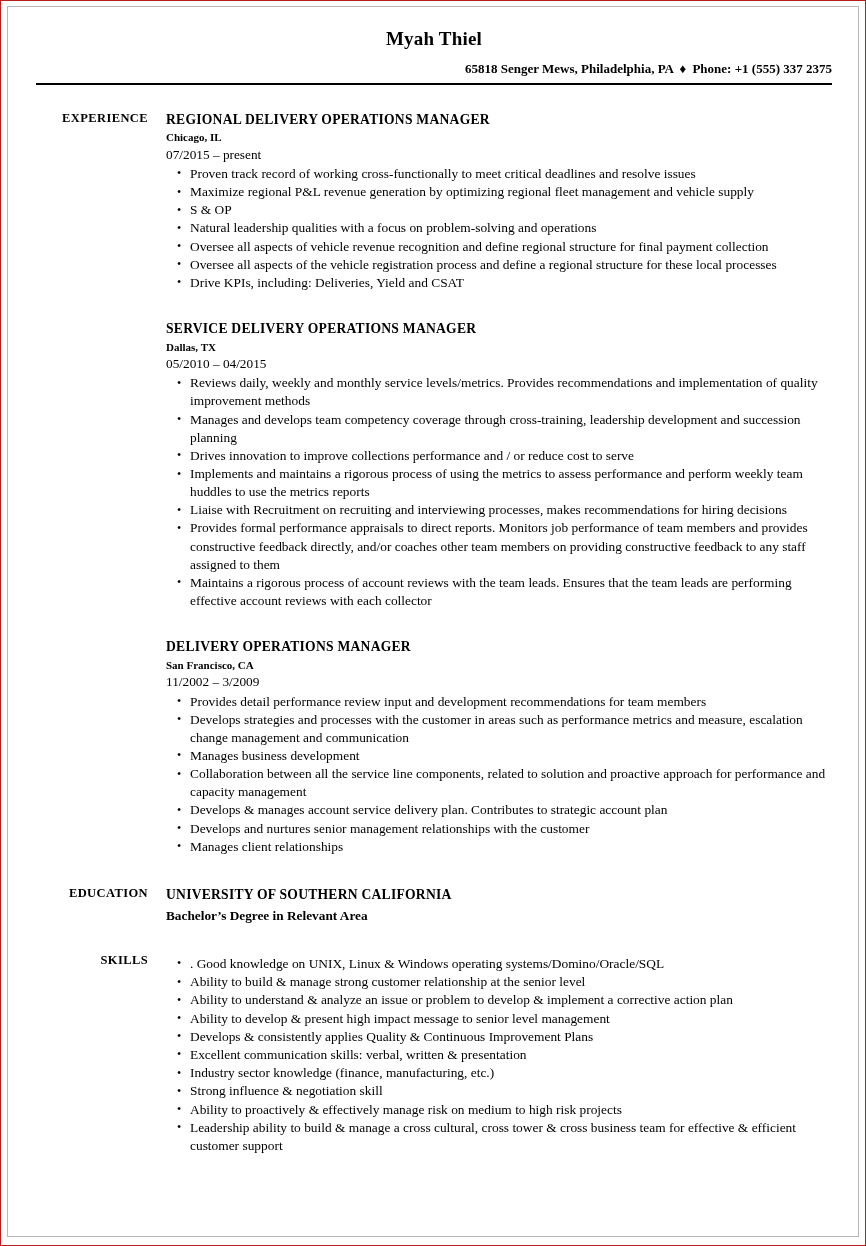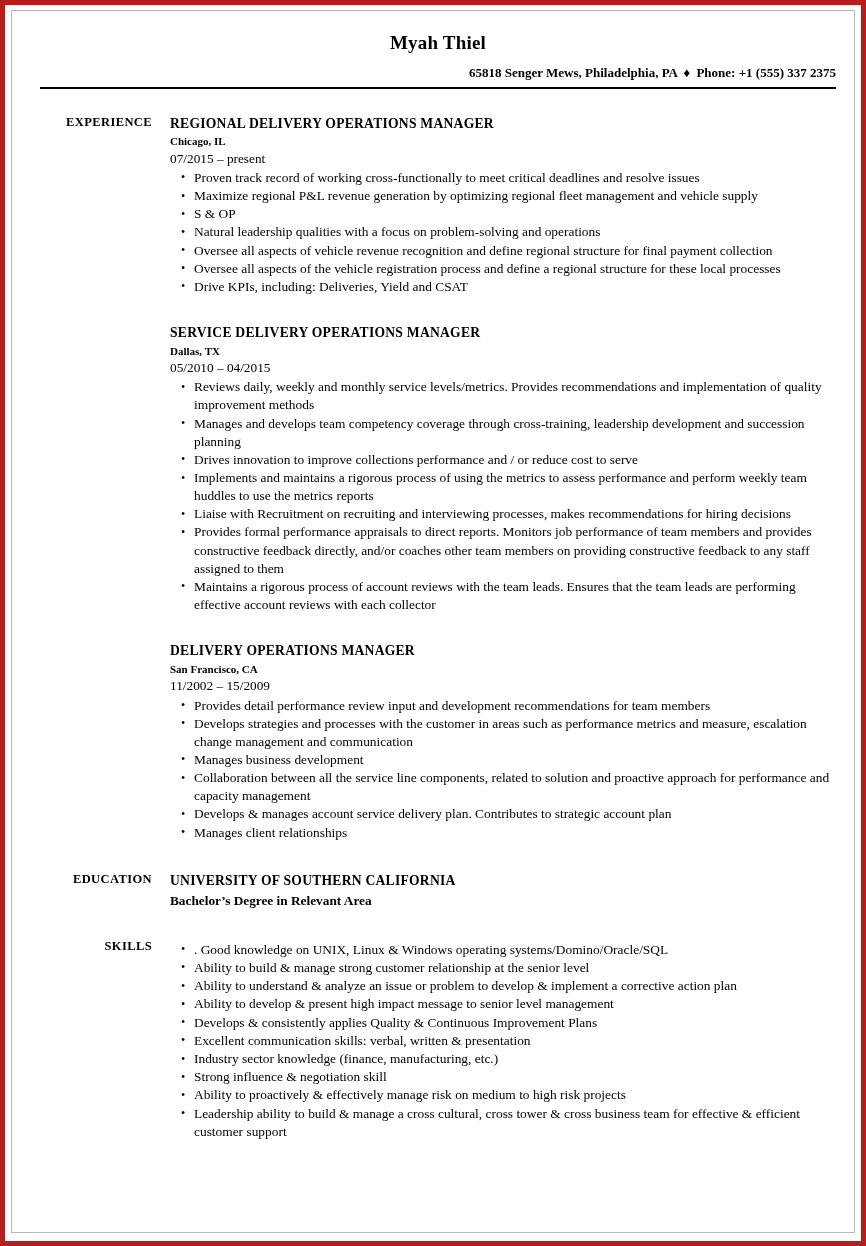--- a/index.html
+++ b/index.html
@@ -10,21 +10,21 @@
   body {
     font-family: "Liberation Serif", "DejaVu Serif", serif;
     color: #000000;
   }
   .page {
     position: relative;
     width: 866px;
     height: 1246px;
     box-sizing: border-box;
     background: #ffffff;
-    border: 5px solid #b91c1c;
+    border: 1px solid #b91c1c;
     overflow: hidden;
   }
   .page-inner {
     position: absolute;
     left: 6px;
     top: 5px;
     right: 6px;
     bottom: 8px;
     border: 1px solid #b9b9b9;
     box-sizing: border-box;
@@ -196,27 +196,28 @@
               <li>Implements and maintains a rigorous process of using the metrics to assess performance and perform weekly team huddles to use the metrics reports</li>
               <li>Liaise with Recruitment on recruiting and interviewing processes, makes recommendations for hiring decisions</li>
               <li>Provides formal performance appraisals to direct reports. Monitors job performance of team members and provides constructive feedback directly, and/or coaches other team members on providing constructive feedback to any staff assigned to them</li>
               <li>Maintains a rigorous process of account reviews with the team leads. Ensures that the team leads are performing effective account reviews with each collector</li>
             </ul>
           </div>
 
           <div class="job-block">
             <div class="job-title">DELIVERY OPERATIONS MANAGER</div>
             <div class="job-location">San Francisco, CA</div>
-            <div class="job-dates">11/2002 – 15/2009</div>
+            <div class="job-dates">11/2002 – 3/2009</div>
             <ul class="bullets">
               <li>Provides detail performance review input and development recommendations for team members</li>
               <li>Develops strategies and processes with the customer in areas such as performance metrics and measure, escalation change management and communication</li>
               <li>Manages business development</li>
               <li>Collaboration between all the service line components, related to solution and proactive approach for performance and capacity management</li>
               <li>Develops &amp; manages account service delivery plan. Contributes to strategic account plan</li>
+              <li>Develops and nurtures senior management relationships with the customer</li>
               <li>Manages client relationships</li>
             </ul>
           </div>
 
         </div>
       </div>
 
       <div class="section-row" id="education-section">
         <div class="section-label">EDUCATION</div>
         <div class="section-body">

